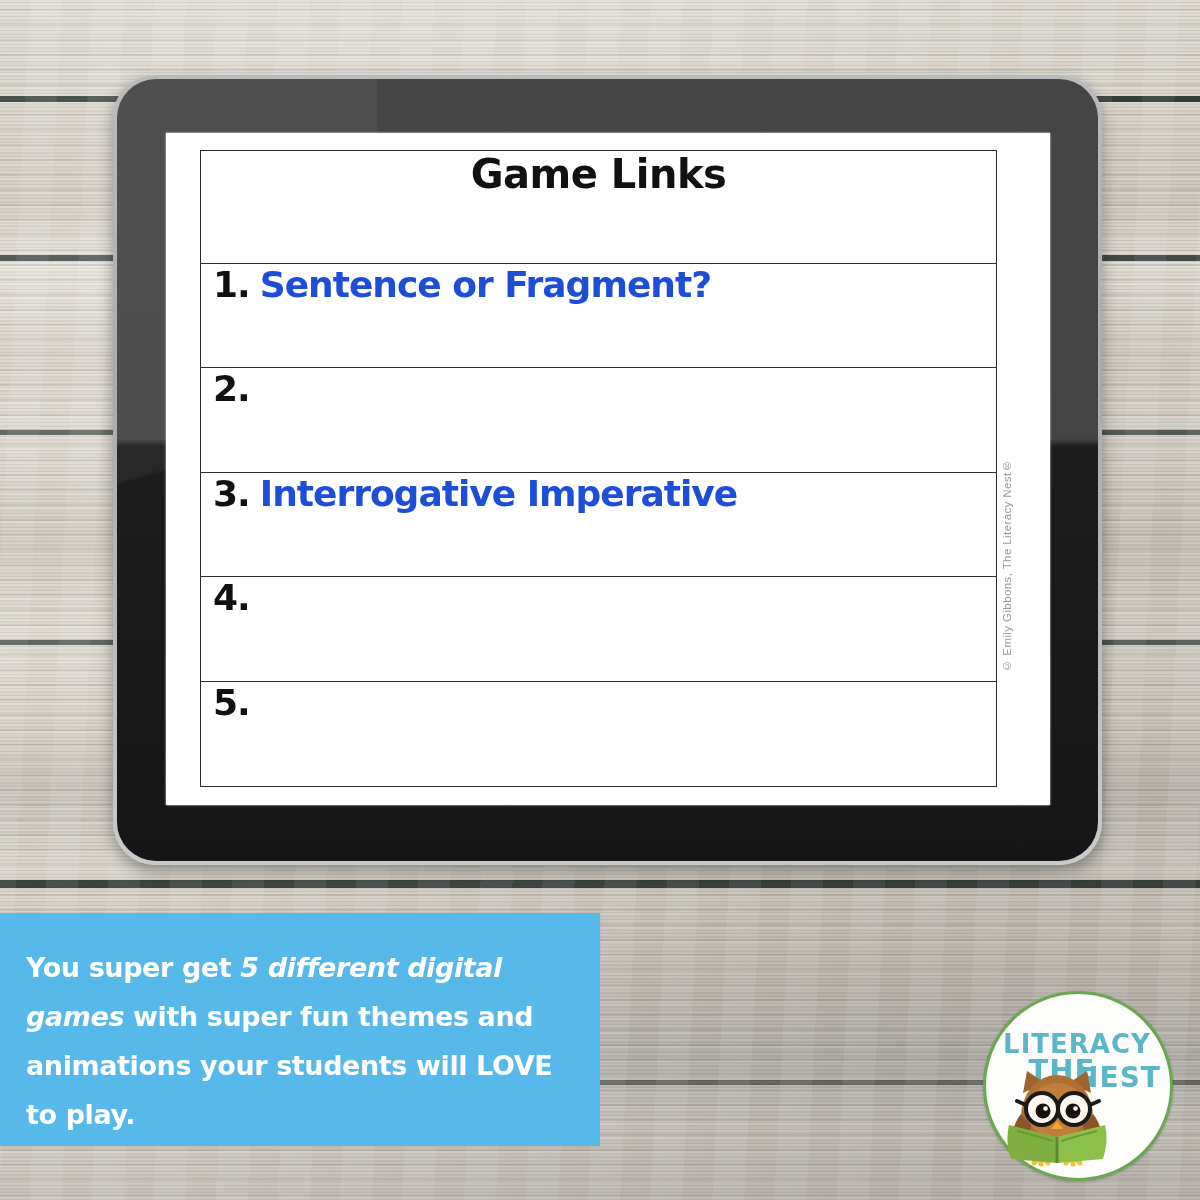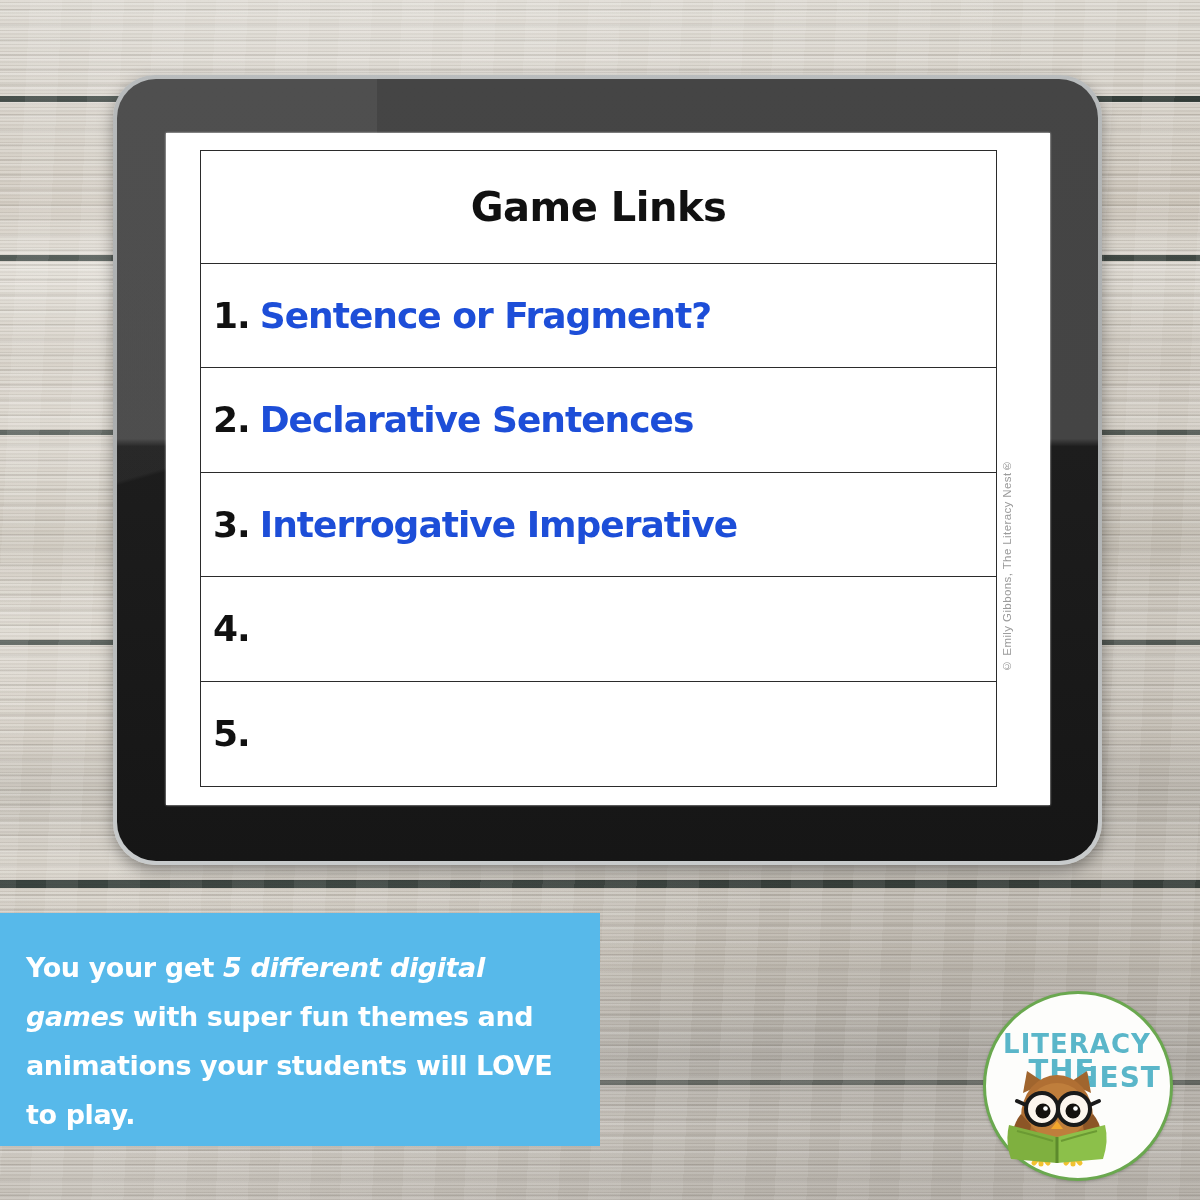--- a/index.html
+++ b/index.html
@@ -102,21 +102,21 @@
   .links-table{
     position:absolute;left:200px;top:150px;width:797px;height:637px;
     border:1.6px solid #2b2b2b;
     box-sizing:border-box;
     background:#fff;
     display:flex;flex-direction:column;
   }
   .t-row{
     border-bottom:1.6px solid #2b2b2b;
     box-sizing:border-box;
-    display:flex;align-items:center;
+    display:flex;align-items:flex-start;
   }
   .t-row:last-child{border-bottom:none;}
   .t-head{
     height:113px;justify-content:center;
   }
   .t-head .title{
     font-family:"DejaVu Sans", sans-serif;
     font-weight:bold;
     font-size:40px;
     color:#111;
@@ -203,42 +203,41 @@
     <span class="title">Game Links</span>
   </div>
 
   <div class="t-row t-body">
     <span class="num">1.</span>
     <span class="lnk">Sentence or Fragment?</span>
   </div>
 
   <div class="t-row t-body">
     <span class="num">2.</span>
-    <span class="lnk">Declarative Sentences</span>
   </div>
 
   <div class="t-row t-body">
     <span class="num">3.</span>
     <span class="lnk">Interrogative Imperative</span>
   </div>
 
   <div class="t-row t-body">
     <span class="num">4.</span>
   </div>
 
   <div class="t-row t-body">
     <span class="num">5.</span>
   </div>
 
 </div>
 
 <div class="copyright">© Emily Gibbons, The Literacy Nest®</div>
 
 <div class="caption">
-  <p><span>You your get </span><em>5 different digital games</em><span> with super fun themes and animations your students will LOVE to play.</span></p>
+  <p><span>You super get </span><em>5 different digital games</em><span> with super fun themes and animations your students will LOVE to play.</span></p>
 </div>
 
 <div class="logo">
   <div class="logo-circle"></div>
   <div class="logo-txt logo-the">THE</div>
   <div class="logo-txt logo-lit">LITERACY</div>
   <div class="logo-txt logo-nest">NEST</div>
   <div class="owl-wrap">
     <svg viewBox="0 0 120 110" width="120" height="110">
 

